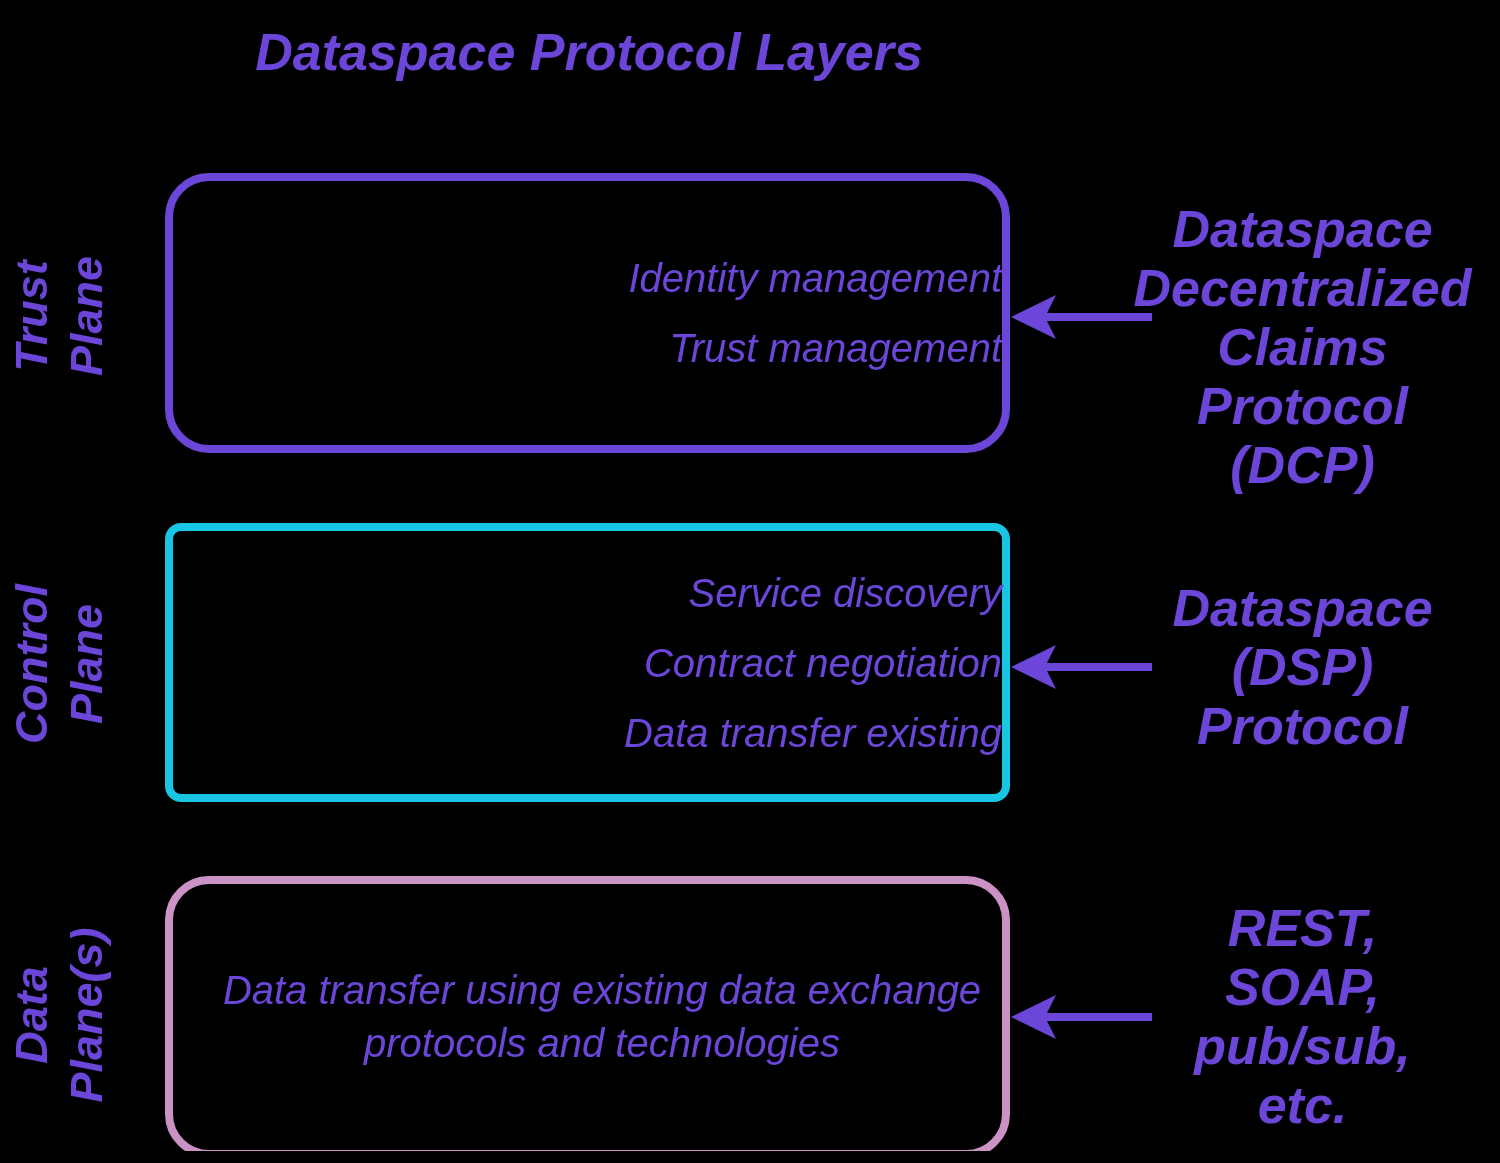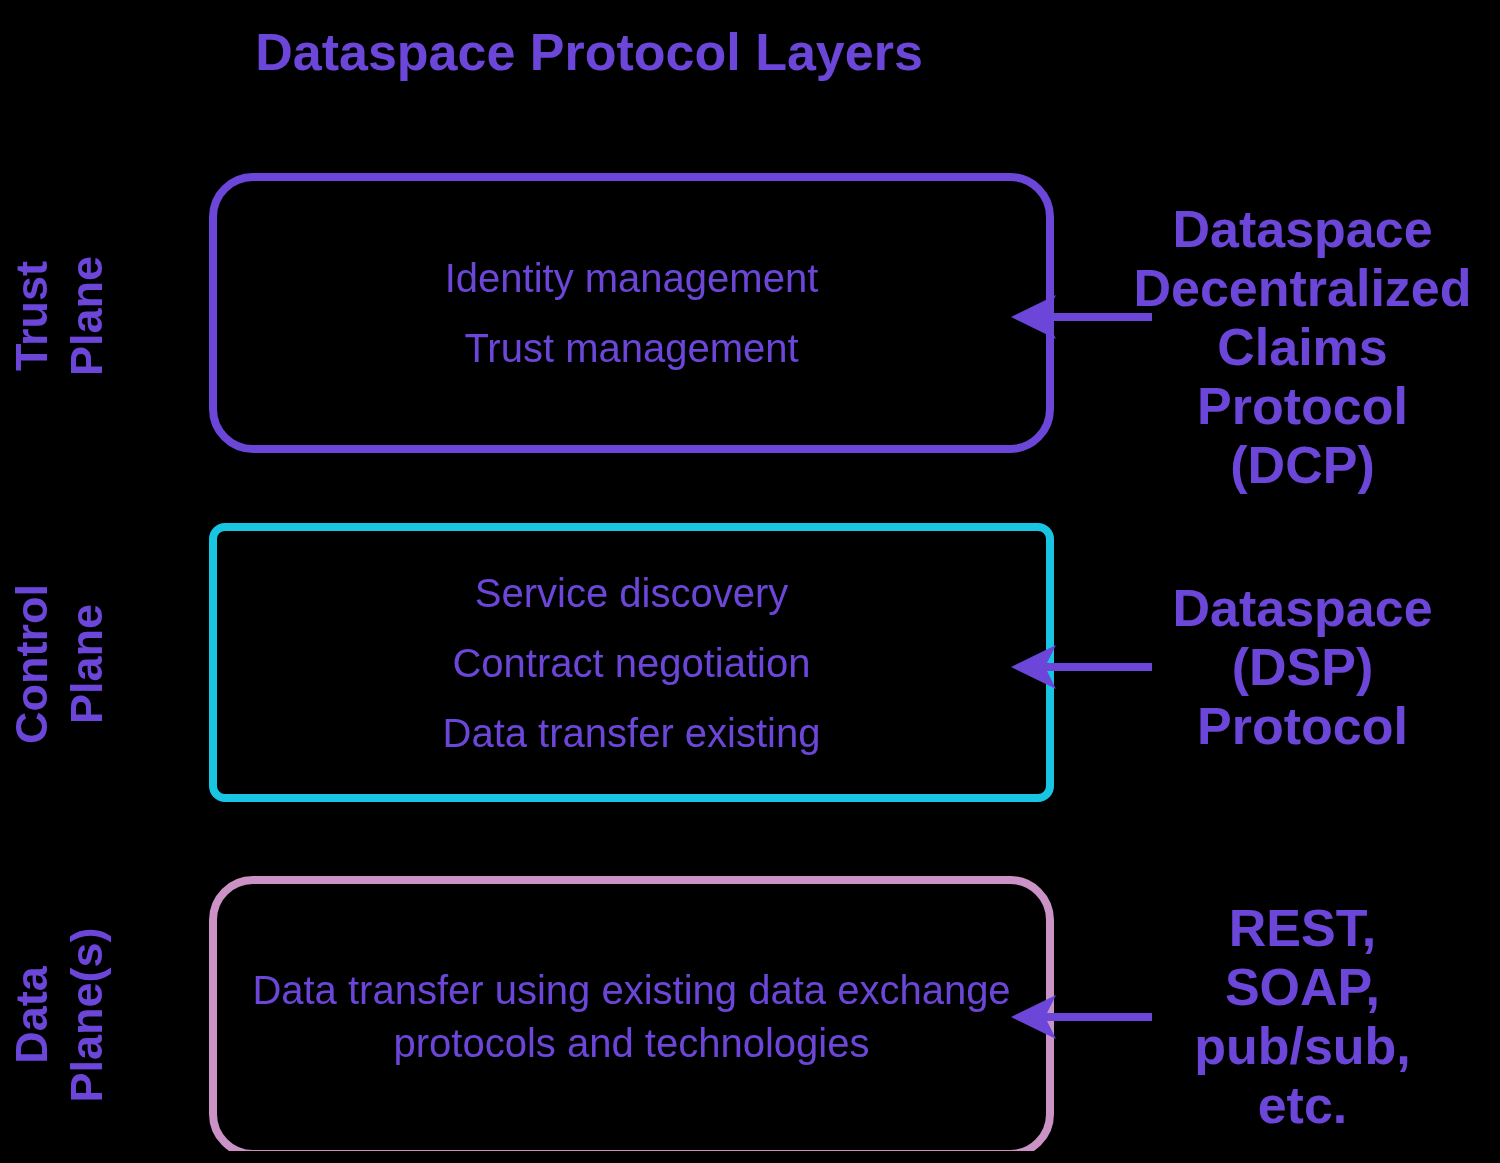--- a/index.html
+++ b/index.html
@@ -1,34 +1,35 @@
 <!DOCTYPE html>
 <html style="--background: #000000; --text_purple: #6B46D8; --trust_border: #6B46D8; --control_border: #18C6E4; --data_border: #CA92C5; --arrow: #6B46D8;"><head>
 <meta charset="utf-8">
 <style>
   html,body { margin:0; padding:0; background:#000; }
   .canvas {
     position:relative; width:1500px; height:1151px;
     background: var(--background, #000);
     font-family:"Liberation Sans", sans-serif;
     overflow:hidden;
+    font-style:italic;
   }
   .title {
     position:absolute; left:228px; top:22px; width:722px;
     font-size:52px; font-weight:bold; text-align:center;
     color: var(--text_purple);
   }
   .plane-box {
     position:absolute; left:165px; width:845px;
     box-sizing:border-box;
     border:8px solid; border-radius:44px;
-    display:flex; flex-direction:column; justify-content:center; align-items:center;
+    display:flex; flex-direction:column; justify-content:center; align-items:flex-end;
     gap:28px;
     color: var(--text_purple);
-    font-size:40px; font-weight:normal;margin-left:44px;
+    font-size:40px; font-weight:normal;
   }
   .box-trust   { top:173px; height:280px; border-color: var(--trust_border); }
   .box-control { top:523px; height:279px; border-color: var(--control_border); border-radius: 16px; }
   .box-data    { top:876px; height:282px; border-color: var(--data_border); }
   .box-line { text-align:center; line-height:1.05; }
   .box-paragraph {
     width:800px; margin:0; text-align:center; line-height:1.33;
   }
   .side-label {
     position:absolute; left:-88px; width:300px; height:116px;

